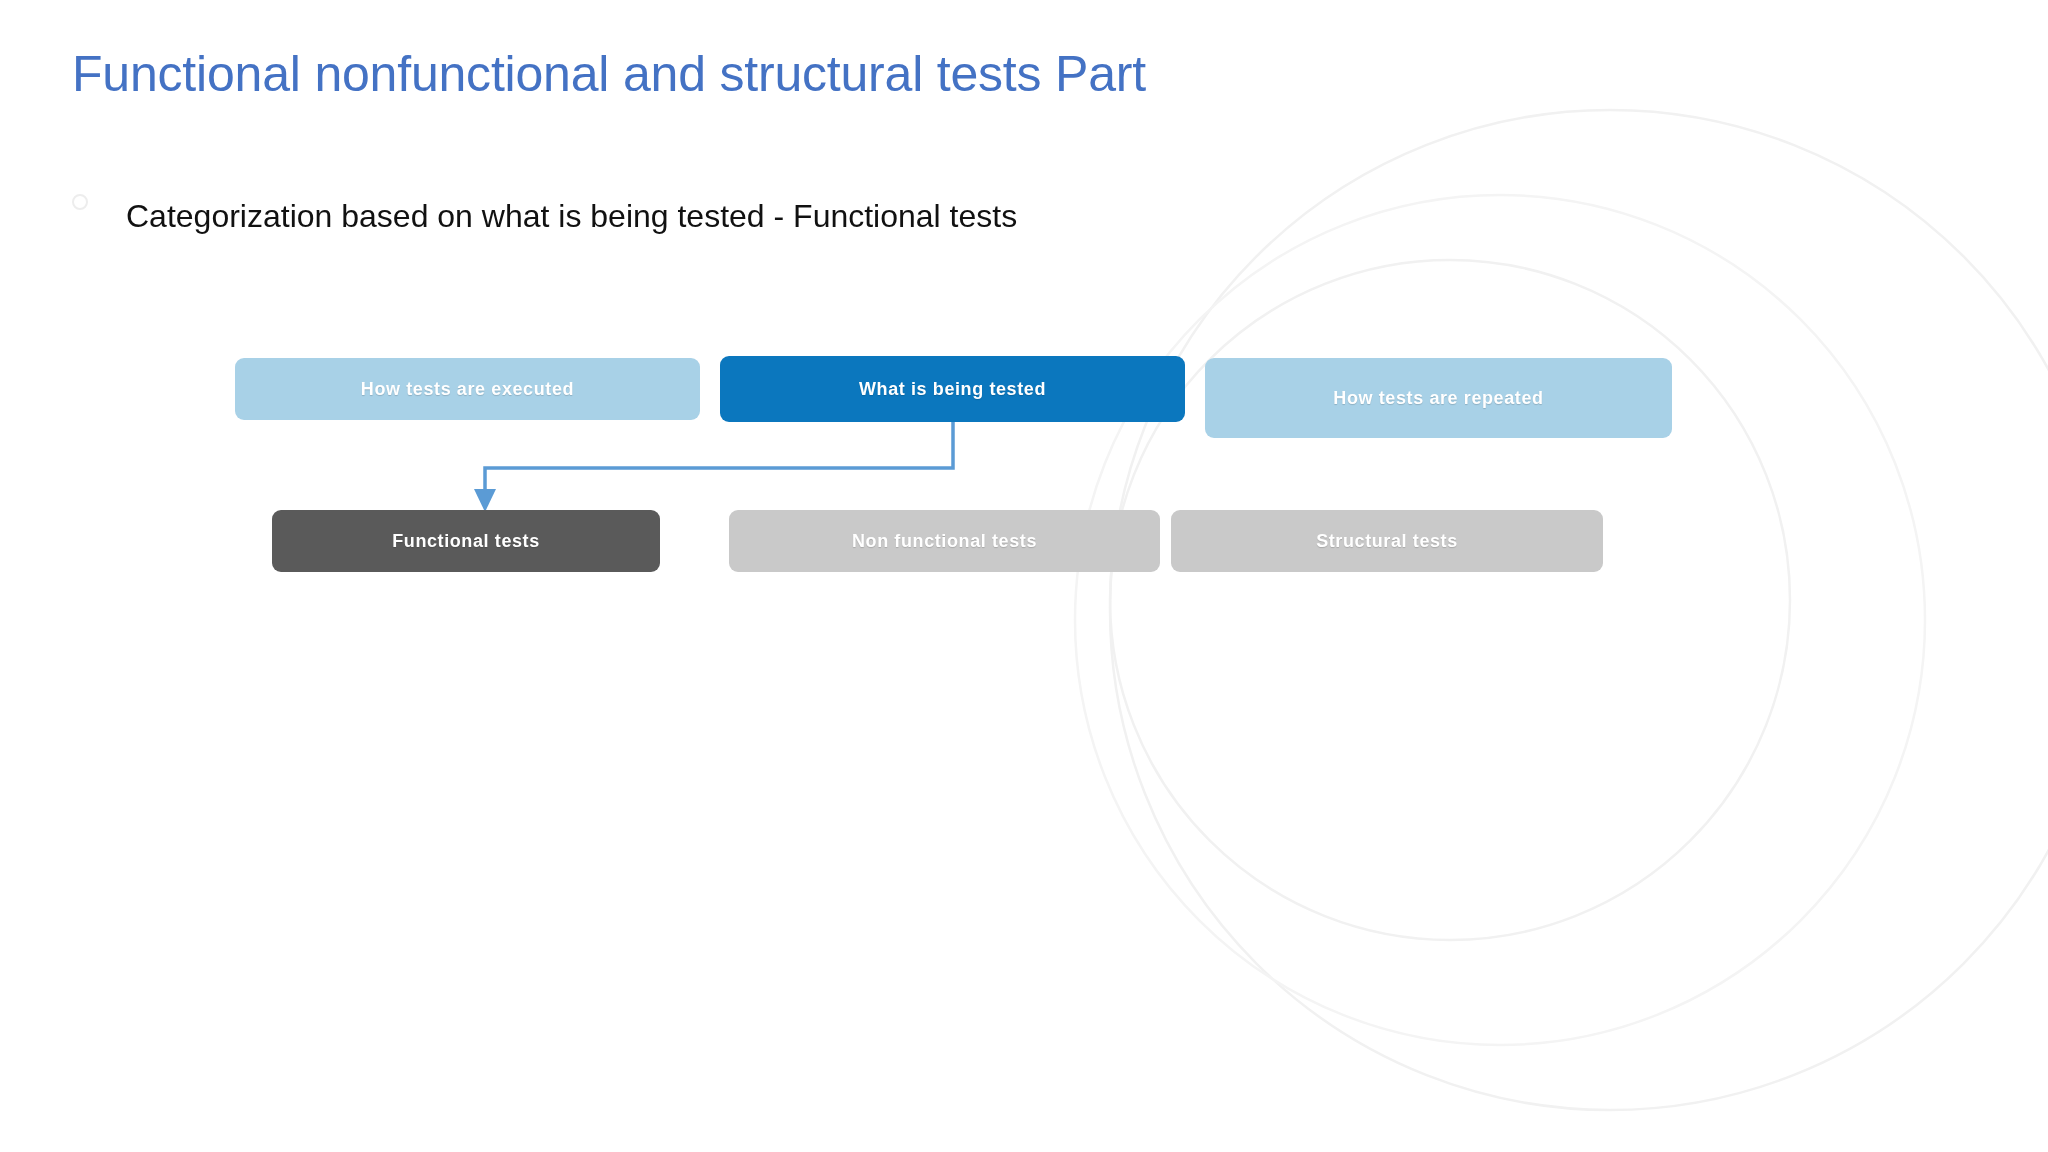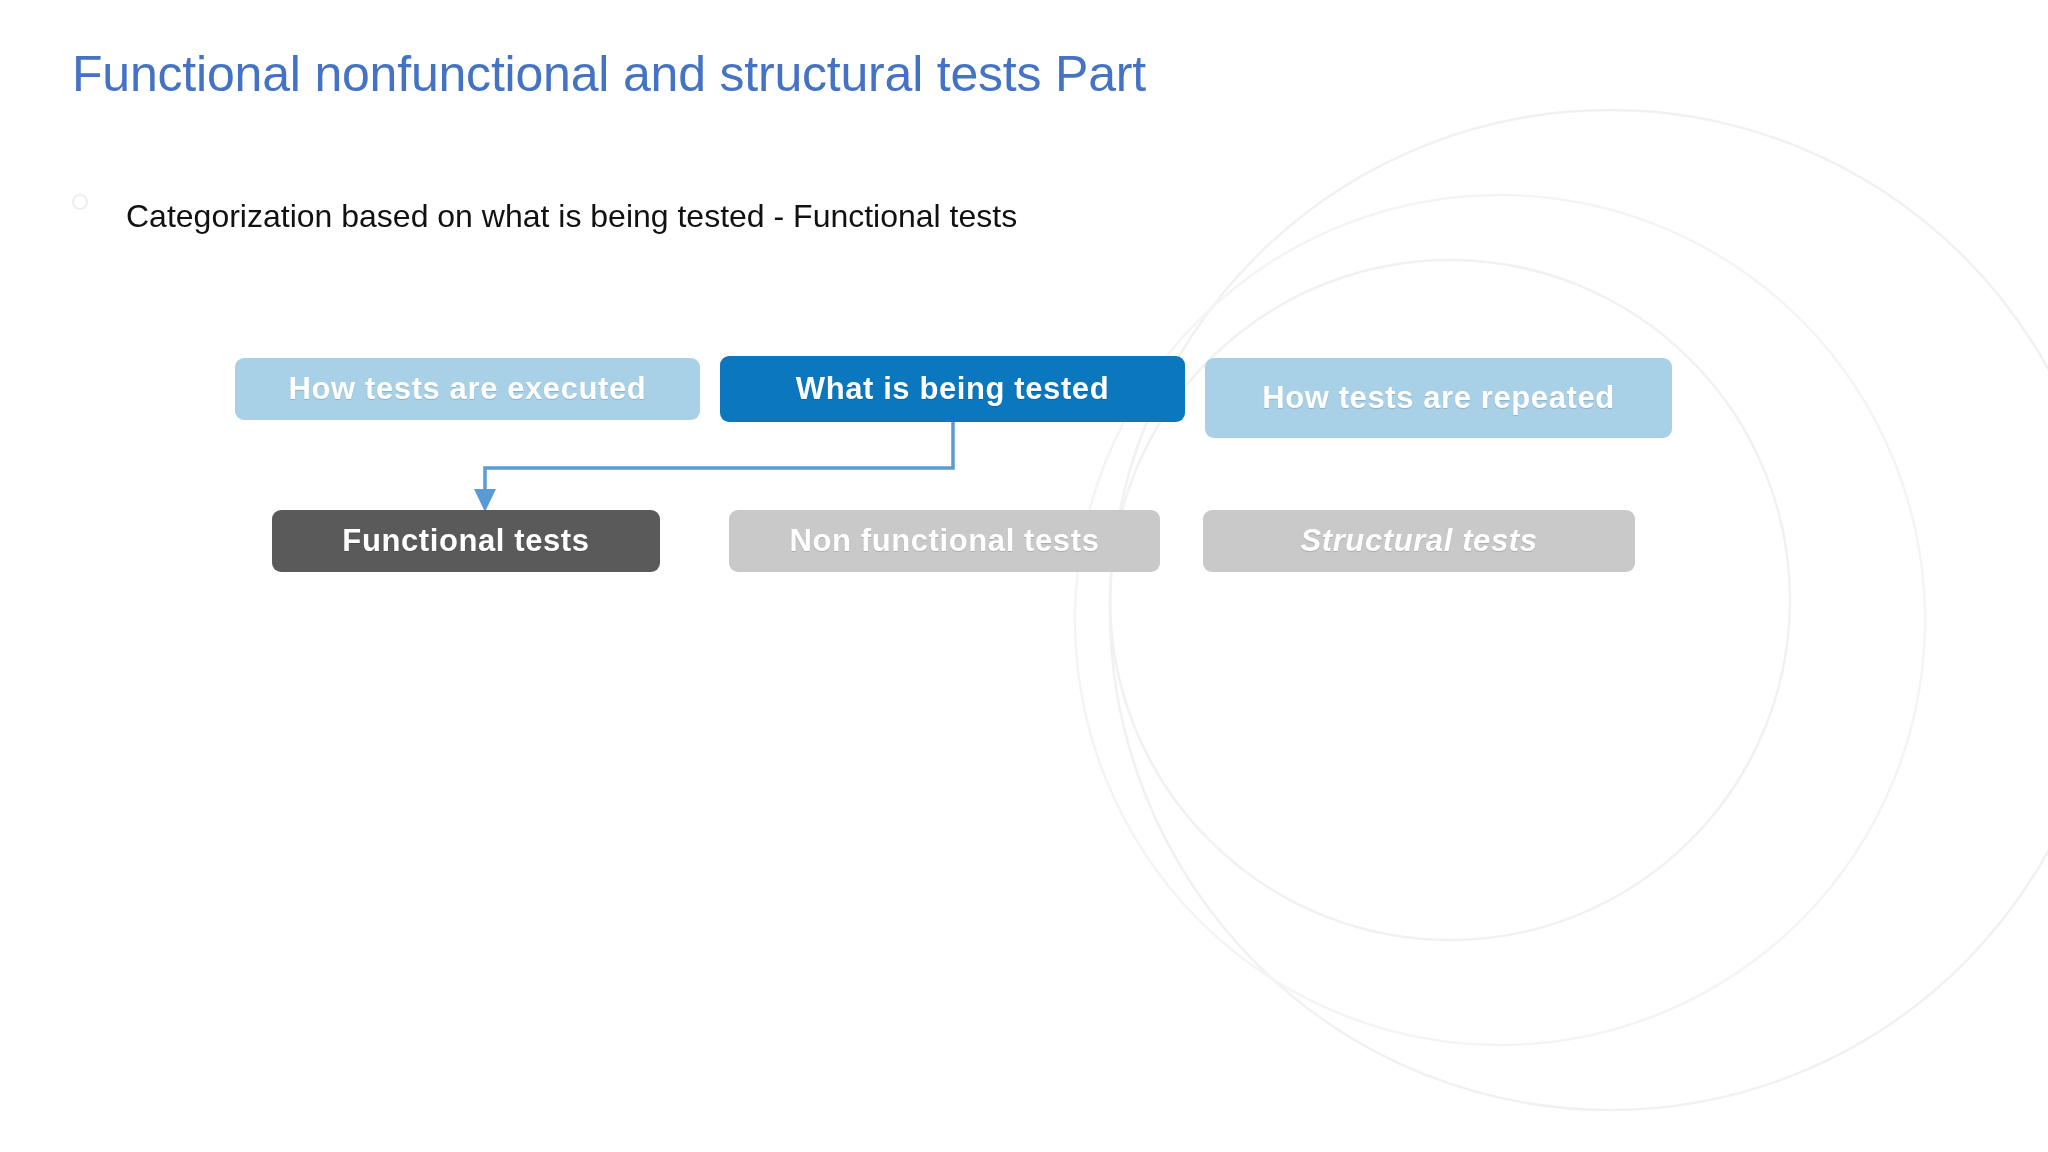--- a/index.html
+++ b/index.html
@@ -67,38 +67,38 @@
   }
 
   
   .node {
     position: absolute;
     border-radius: 9px;
     display: flex;
     align-items: center;
     justify-content: center;
     box-sizing: border-box;
-    font-size: 31px;
+    font-size: 18px;
     font-weight: bold;
     color: #ffffff;
     letter-spacing: 0.6px;
     white-space: nowrap;
     text-shadow: 0 1px 1px rgba(0,0,0,0.16);
   }
   .node-lightblue { background: #A8D1E7; }
   .node-blue      { background: #0B77BE; }
   .node-darkgray  { background: #5A5A5A; }
   .node-lightgray { background: #C9C9C9; }
 
   #n-how-executed { left: 235px;  top: 358px; width: 465px; height: 62px; }
   #n-what-tested  { left: 720px;  top: 356px; width: 465px; height: 66px; }
   #n-how-repeated { left: 1205px; top: 358px; width: 467px; height: 80px; }
   #n-functional   { left: 272px;  top: 510px; width: 388px; height: 62px; }
   #n-nonfunctional{ left: 729px;  top: 510px; width: 431px; height: 62px; }
-  #n-structural   { left: 1203px; top: 510px; width: 432px; height: 62px; font-style: italic; }
+  #n-structural   { left: 1171px; top: 510px; width: 432px; height: 62px; }
 
   
   #connector {
     position: absolute;
     left: 0; top: 0;
     width: 2048px;
     height: 1152px;
     pointer-events: none;
   }
 </style>

